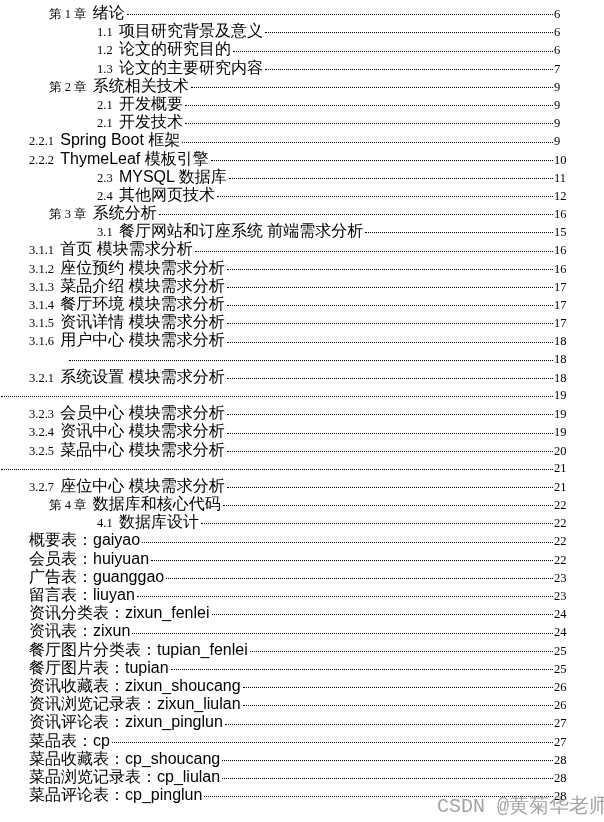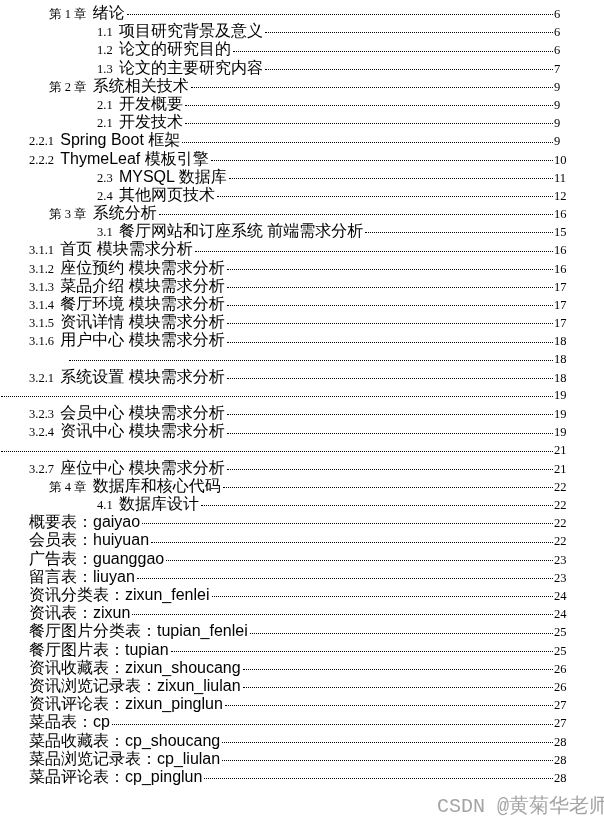--- a/index.html
+++ b/index.html
@@ -136,20 +136,25 @@
       <span class="label"><span class="num">3.2.3</span><span>&nbsp;&nbsp;</span><span class="txt">会员中心 模块需求分析</span></span>
       <span class="leader"></span>
       <span class="page">19</span>
     </div>
     <div class="row rowwrap lvl2">
       <span class="label"><span class="num">3.2.4</span><span>&nbsp;&nbsp;</span><span class="txt">资讯中心 模块需求分析</span></span>
       <span class="leader"></span>
       <span class="page">19</span>
     </div>
     <div class="row rowwrap lvl2">
+      <span class="label"><span class="num">3.2.5</span><span>&nbsp;&nbsp;</span><span class="txt">菜品中心 模块需求分析</span></span>
+      <span class="leader"></span>
+      <span class="page">20</span>
+    </div>
+    <div class="row rowwrap lvl2">
       <span class="leader"></span>
       <span class="page">21</span>
     </div>
     <div class="row rowwrap lvl2">
       <span class="label"><span class="num">3.2.7</span><span>&nbsp;&nbsp;</span><span class="txt">座位中心 模块需求分析</span></span>
       <span class="leader"></span>
       <span class="page">21</span>
     </div>
     <div class="row rowwrap lvl0">
       <span class="label"><span class="num">第 4 章</span><span>&nbsp;&nbsp;</span><span class="txt">数据库和核心代码</span></span>

